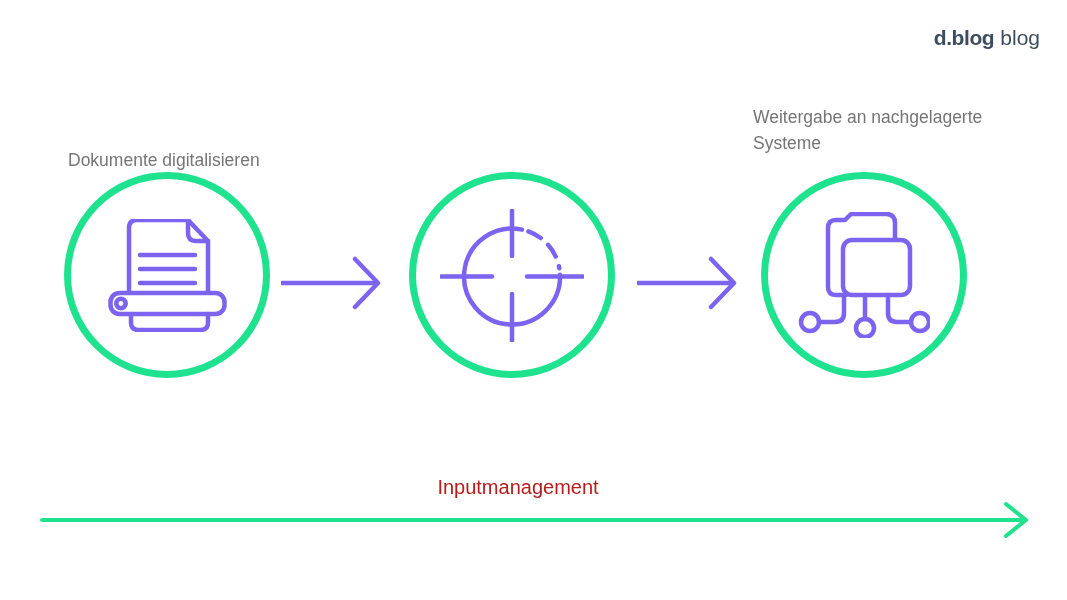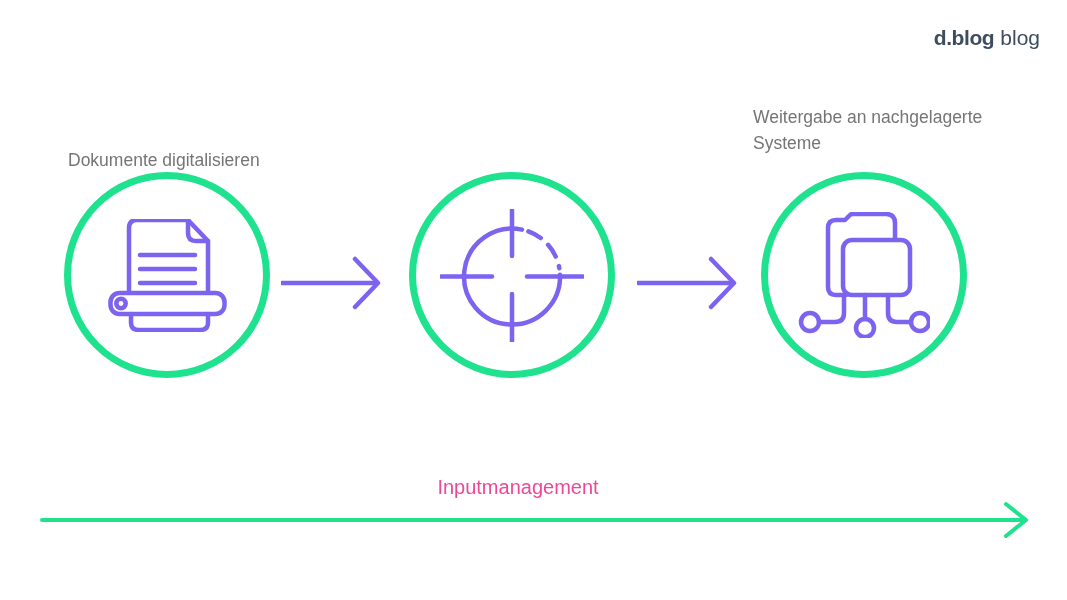--- a/index.html
+++ b/index.html
@@ -58,21 +58,21 @@
 
   
   .flow-arrow{position:absolute;top:255px;width:100px;height:56px;color:var(--purple);}
   .flow-arrow.a1{left:281px;}
   .flow-arrow.a2{left:637px;}
 
   
   .timeline-label{
     position:absolute;left:368px;top:476px;width:300px;
     text-align:center;
-    font-size:20px;color:#ec4899;
+    font-size:20px;color:#b91c1c;
   }
   .timeline-arrow{
     position:absolute;left:40px;top:501px;
     width:992px;height:38px;color:var(--green);
   }
 </style>
 </head>
 <body>
 
 <div class="canvas">

